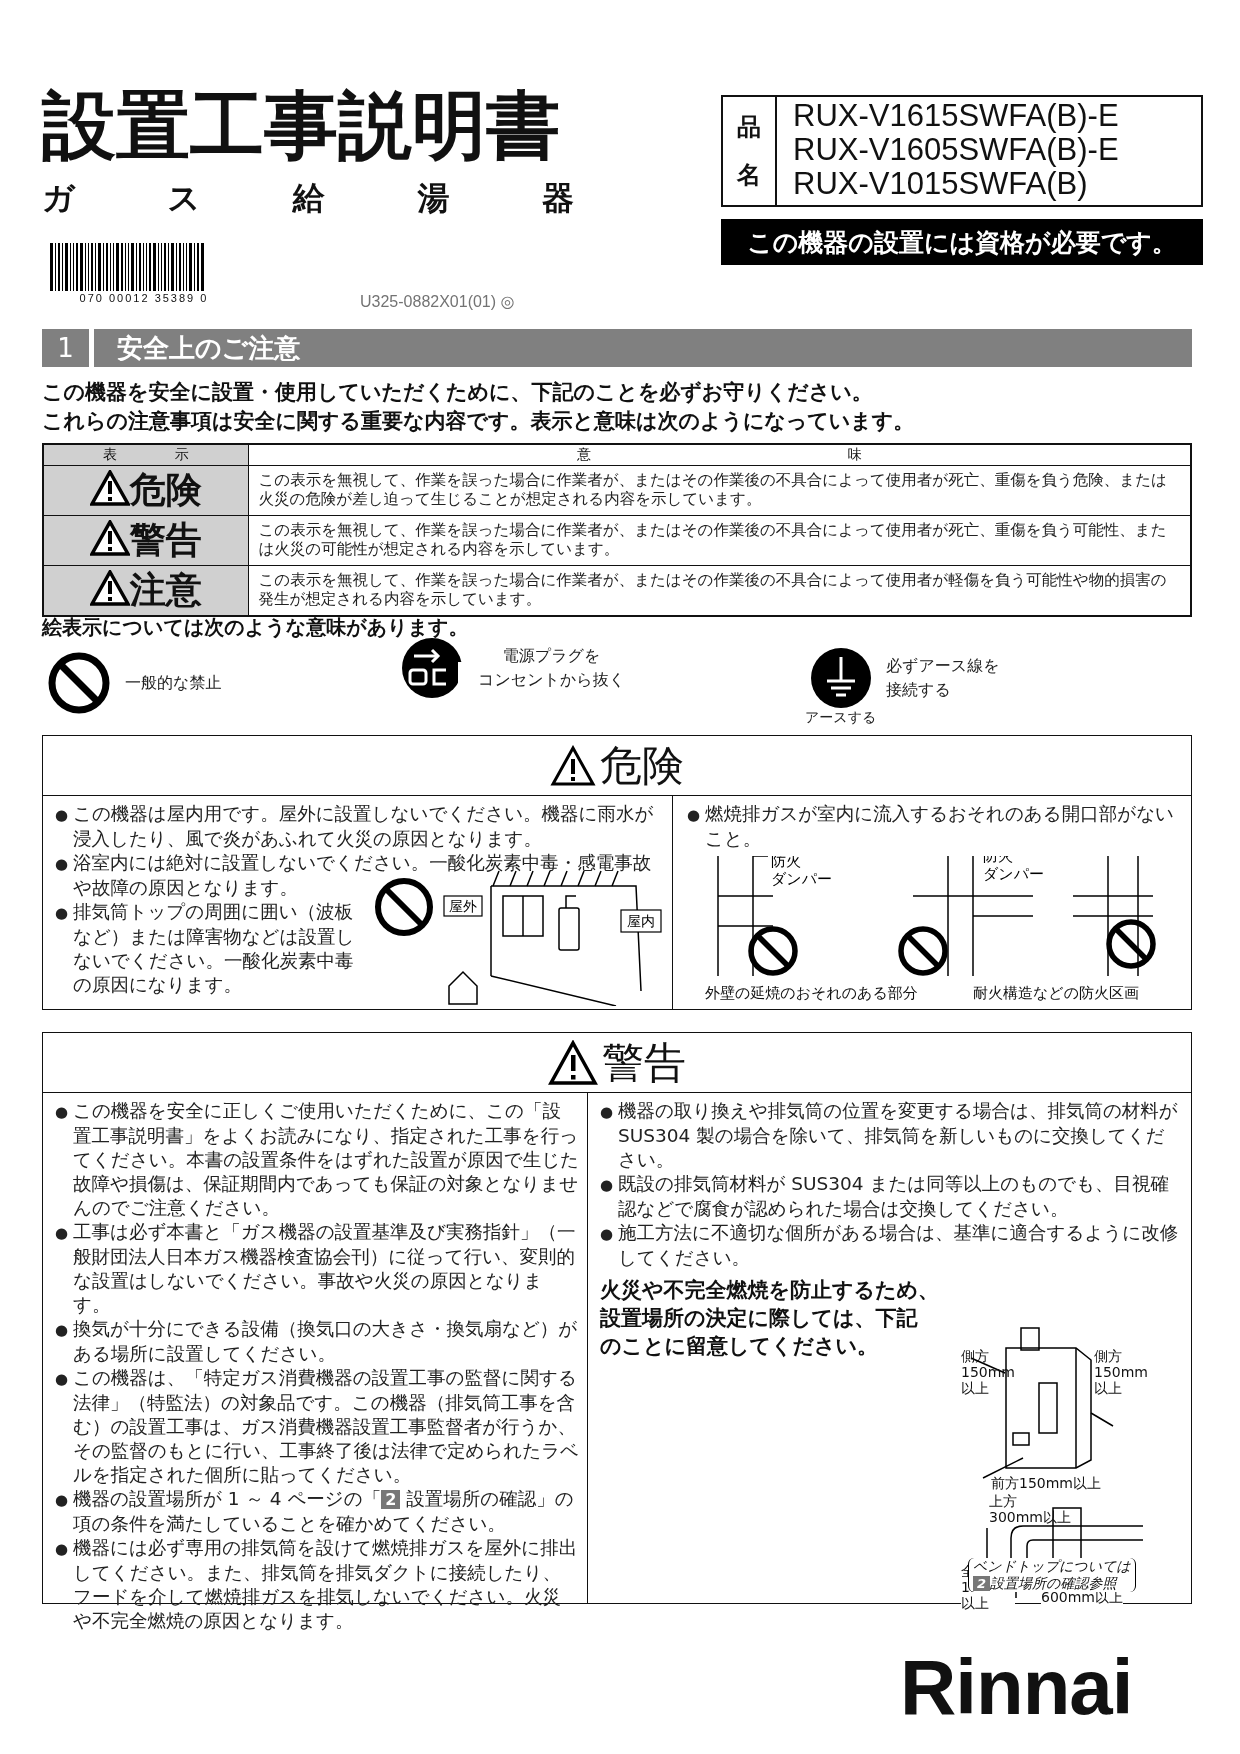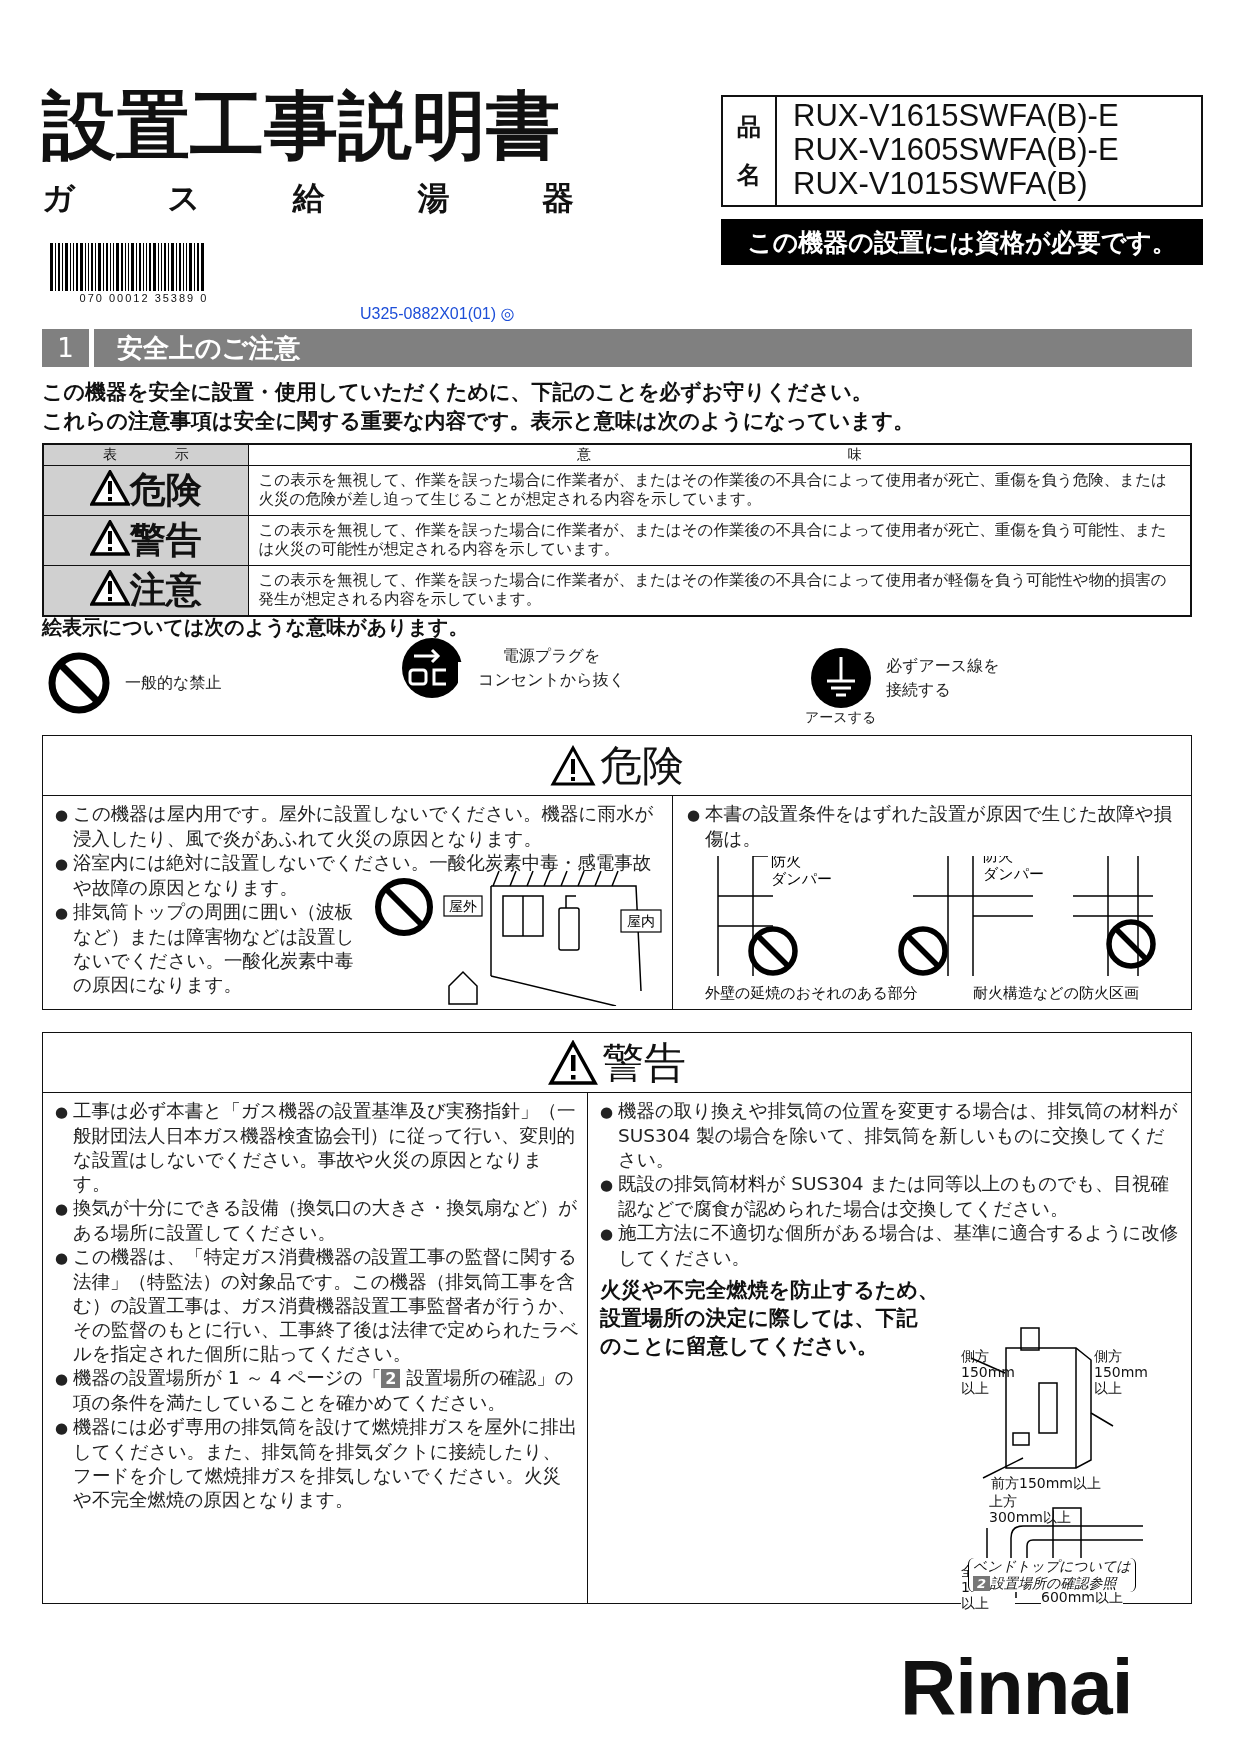--- a/index.html
+++ b/index.html
@@ -14,21 +14,21 @@
   
   .product-box { left: 721px; top: 95px; width: 482px; height: 112px; border: 2px solid #111; display: flex; }
   .product-label { width: 54px; border-right: 2px solid #111; display: flex; flex-direction: column; justify-content: space-around; align-items: center; font-size: 24px; font-weight: bold; padding: 6px 0; }
   .product-models { flex: 1; padding: 2px 0 15px 16px; font-family: "Liberation Sans", sans-serif; font-size: 31px; line-height: 34px; }
   .license-bar { left: 721px; top: 219px; width: 482px; height: 46px; background: #000; color: #fff; font-size: 25px; font-weight: bold; display: flex; align-items: center; justify-content: center; }
 
   
   .barcode { left: 50px; top: 243px; width: 188px; height: 48px; display: flex; align-items: stretch; }
   .barcode span { display: block; background: #000; margin-right: 2px; }
   .barcode-num { left: 50px; top: 292px; width: 188px; text-align: center; font-family: "Liberation Sans", sans-serif; font-size: 11px; letter-spacing: 2px; }
-  .doc-code { left: 360px; top: 292px; font-family: "Liberation Sans", sans-serif; font-size: 16px; color: #1d4ed8; margin-top: 12px; }
+  .doc-code { left: 360px; top: 292px; font-family: "Liberation Sans", sans-serif; font-size: 16px; color: #737373; }
 
   
   .section-header { left: 42px; top: 329px; width: 1150px; height: 38px; background: #808080; color: #fff; display: flex; align-items: stretch; }
   .section-num { width: 52px; display: flex; align-items: center; justify-content: center; font-size: 26px; border-right: 5px solid #fff; }
   .section-title { padding-left: 23px; display: flex; align-items: center; font-size: 26px; font-weight: bold; }
 
   .intro { left: 42px; top: 378px; font-size: 21px; font-weight: bold; line-height: 29px; }
 
   
   .meaning-table { left: 42px; top: 443px; width: 1150px; border-collapse: collapse; border: 2px solid #111; }
@@ -265,21 +265,21 @@
           <path d="M125 42 v-12 h10"></path>
           <polygon points="8,120 22,106 36,120 36,138 8,138"></polygon>
         </g>
         <rect x="3" y="30" width="38" height="20" fill="#fff" stroke="#000" stroke-width="1.2"></rect>
         <text x="22" y="45" text-anchor="middle" font-size="14" font-family="DejaVu Sans, sans-serif">屋外</text>
         <rect x="180" y="44" width="40" height="22" fill="#fff" stroke="#000" stroke-width="1.2"></rect>
         <text x="200" y="60" text-anchor="middle" font-size="14" font-family="DejaVu Sans, sans-serif">屋内</text>
       </svg>
     </div>
     <div style="flex:1; padding:6px 10px 0 14px; position:relative;">
-      <div class="col-text bullet">本書の設置条件をはずれた設置が原因で生じた故障や損傷は。</div>
+      <div class="col-text bullet">燃焼排ガスが室内に流入するおそれのある開口部がないこと。</div>
       <svg class="abs" style="left:20px; top:60px;" width="480" height="120" viewBox="0 0 480 120">
         <g stroke="#000" stroke-width="1.5" fill="none">
           <line x1="25" y1="0" x2="25" y2="120"></line>
             <line x1="60" y1="0" x2="60" y2="120"></line>
           <line x1="25" y1="40" x2="80" y2="40"></line>
             <line x1="25" y1="70" x2="80" y2="70"></line>
           <line x1="60" y1="0" x2="75" y2="0"></line>
           <line x1="255" y1="0" x2="255" y2="120"></line>
             <line x1="280" y1="0" x2="280" y2="120"></line>
           <line x1="220" y1="40" x2="340" y2="40"></line>
@@ -312,20 +312,21 @@
   <div class="box-title">
     <svg width="50" height="46" viewBox="0 0 50 46">
         <polygon points="25,3 47,43 3,43" fill="none" stroke="#000" stroke-width="3.5"></polygon>
         <rect x="23" y="15" width="4.5" height="16" fill="#000"></rect>
         <rect x="23" y="35" width="4.5" height="4.5" fill="#000"></rect>
       </svg>
     <span>警告</span>
   </div>
   <div style="display:flex; height:510px;">
     <div style="width:545px; border-right:1.5px solid #111; padding:6px 8px 0 12px;">
+      <div class="col-text bullet">この機器を安全に正しくご使用いただくために、この「設置工事説明書」をよくお読みになり、指定された工事を行ってください。本書の設置条件をはずれた設置が原因で生じた故障や損傷は、保証期間内であっても保証の対象となりませんのでご注意ください。</div>
       <div class="col-text bullet">工事は必ず本書と「ガス機器の設置基準及び実務指針」（一般財団法人日本ガス機器検査協会刊）に従って行い、変則的な設置はしないでください。事故や火災の原因となります。</div>
       <div class="col-text bullet">換気が十分にできる設備（換気口の大きさ・換気扇など）がある場所に設置してください。</div>
       <div class="col-text bullet">この機器は、「特定ガス消費機器の設置工事の監督に関する法律」（特監法）の対象品です。この機器（排気筒工事を含む）の設置工事は、ガス消費機器設置工事監督者が行うか、その監督のもとに行い、工事終了後は法律で定められたラベルを指定された個所に貼ってください。</div>
       <div class="col-text bullet"><span>機器の設置場所が 1 ～ 4 ページの「</span><span class="badge2">2</span><span> 設置場所の確認」の項の条件を満たしていることを確かめてください。</span></div>
       <div class="col-text bullet">機器には必ず専用の排気筒を設けて燃焼排ガスを屋外に排出してください。また、排気筒を排気ダクトに接続したり、フードを介して燃焼排ガスを排気しないでください。火災や不完全燃焼の原因となります。</div>
     </div>
     <div style="flex:1; padding:6px 10px 0 12px; position:relative;">
       <div class="col-text bullet">機器の取り換えや排気筒の位置を変更する場合は、排気筒の材料が SUS304 製の場合を除いて、排気筒を新しいものに交換してください。</div>
       <div class="col-text bullet">既設の排気筒材料が SUS304 または同等以上のものでも、目視確認などで腐食が認められた場合は交換してください。</div>
       <div class="col-text bullet">施工方法に不適切な個所がある場合は、基準に適合するように改修してください。</div>

